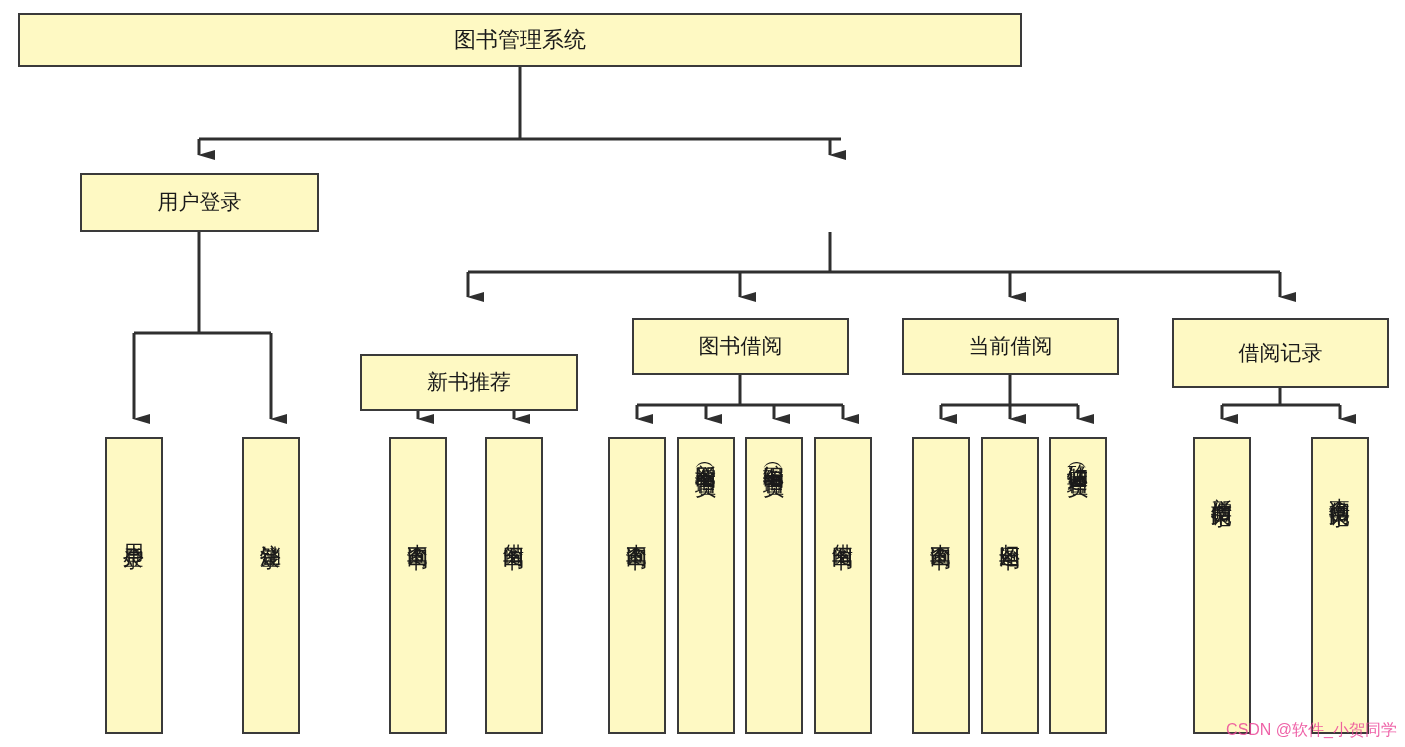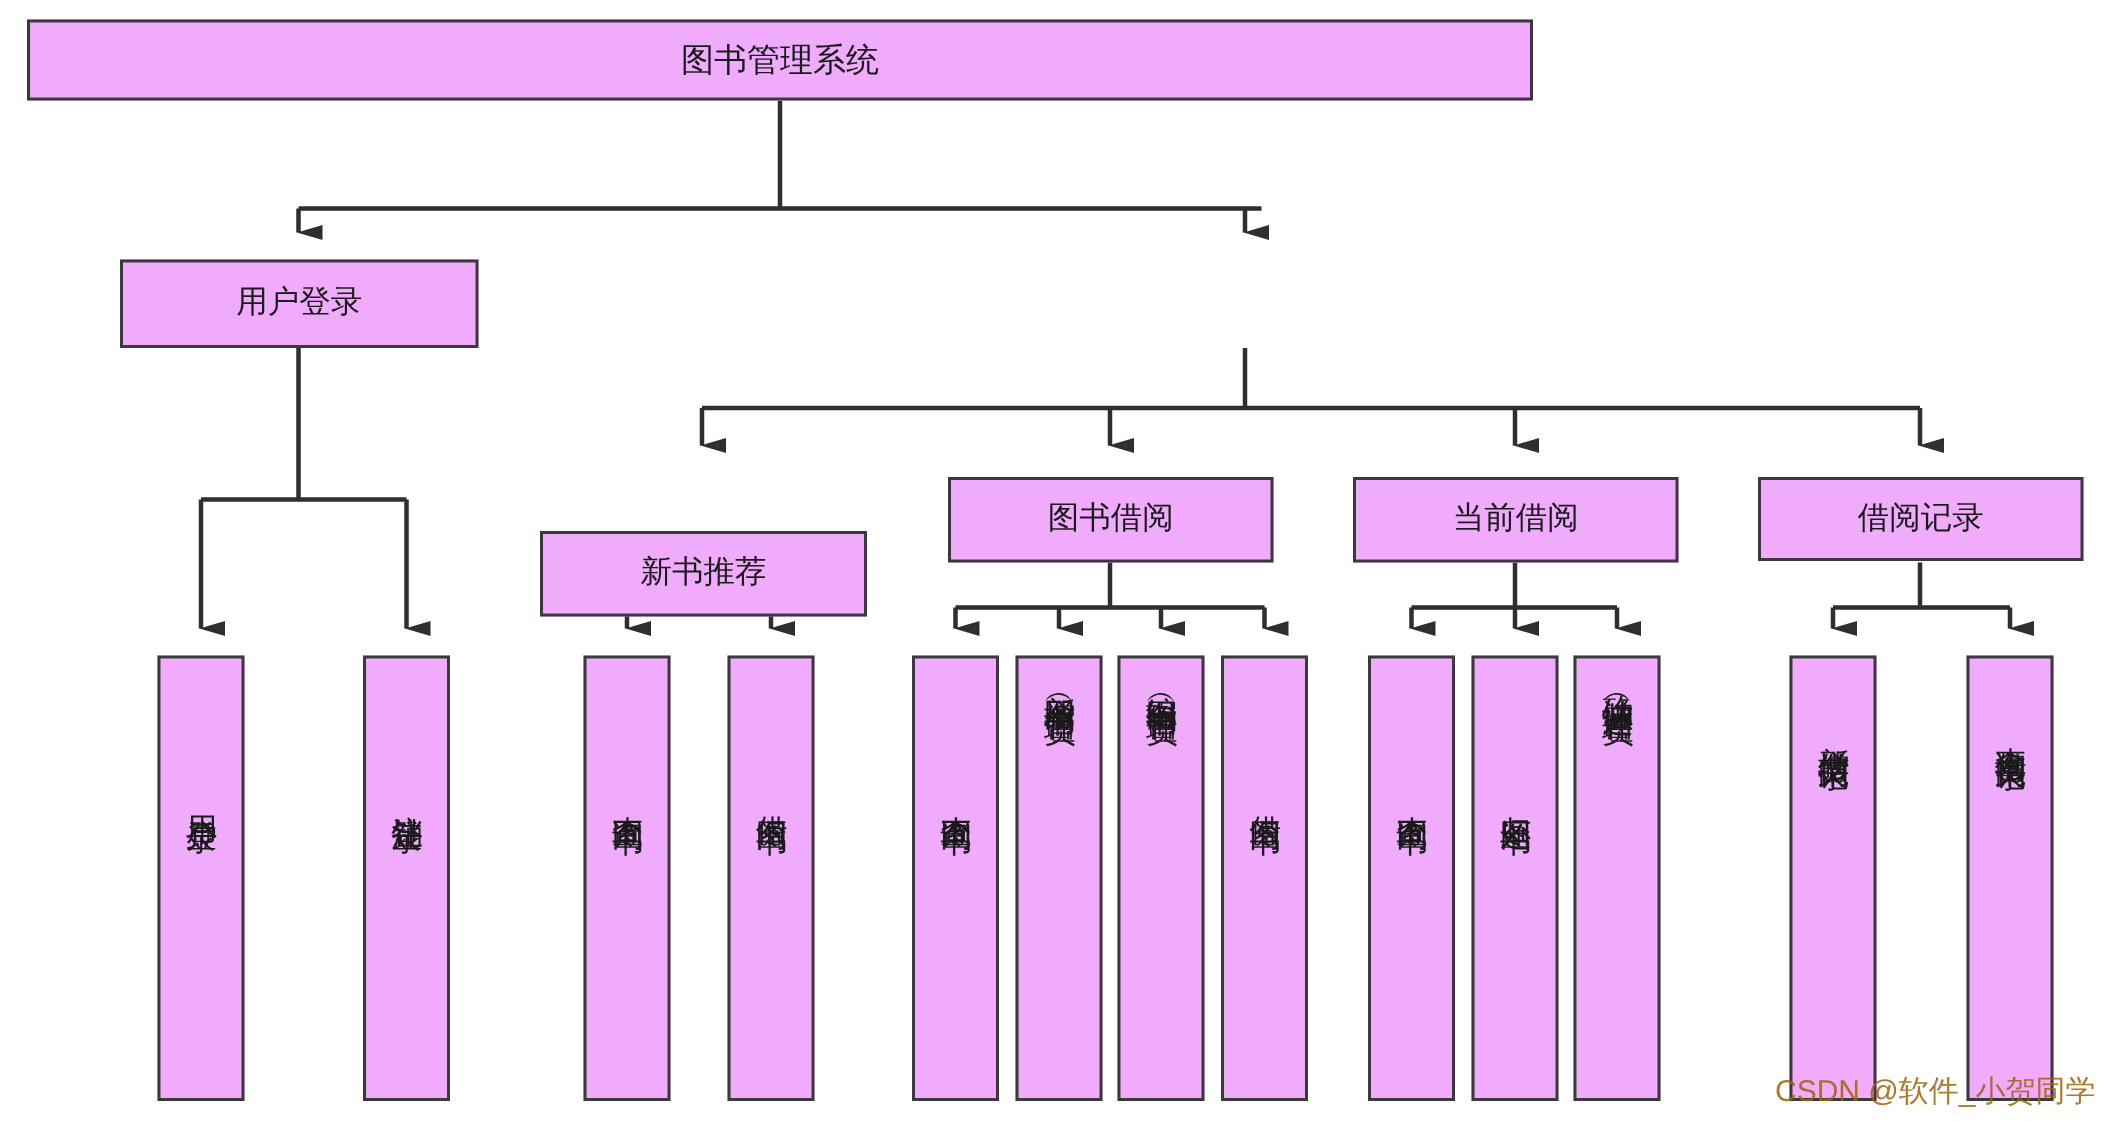--- a/index.html
+++ b/index.html
@@ -21,21 +21,21 @@
     position: absolute;
     left: 0;
     top: 0;
     width: 1405px;
     height: 747px;
     pointer-events: none;
   }
   .node {
     position: absolute;
     box-sizing: border-box;
-    background: #f0abfc;
+    background: #fef9c3;
     border: 2px solid #3a3a3a;
     display: flex;
     align-items: center;
     justify-content: center;
     color: #1a1a1a;
     z-index: 2;
   }
   .node .label {
     line-height: 1.05;
     white-space: nowrap;
@@ -57,22 +57,22 @@
     white-space: nowrap;
   }
   
   .node-leaf.short { padding-top: 88px; }
   .node-leaf.mid   { padding-top: 42px; }
   .node-leaf.long  { padding-top: 8px; }
   #watermark {
     position: absolute;
     right: 8px;
     bottom: 6px;
-    font-size: 20px;
-    color: #a16207;
+    font-size: 16px;
+    color: #ec4899;
     z-index: 5;
     white-space: nowrap;
     opacity: .85;
     margin-top: 28px;
   }
 </style>
 </head>
 <body>
 
 <div id="canvas">
@@ -138,21 +138,21 @@
 
   <div class="node node-l3" style="left:360px; top:318px; width:218px; height:57px;margin-top:36px;">
     <span class="label">新书推荐</span>
   </div>
   <div class="node node-l3" style="left:632px; top:318px; width:217px; height:57px;">
     <span class="label">图书借阅</span>
   </div>
   <div class="node node-l3" style="left:902px; top:318px; width:217px; height:57px;">
     <span class="label">当前借阅</span>
   </div>
-  <div class="node node-l3" style="left:1172px; top:318px; width:217px; height:56px;">
+  <div class="node node-l3" style="left:1172px; top:318px; width:217px; height:70px;">
     <span class="label">借阅记录</span>
   </div>
 
   <div class="node node-leaf short" style="left:105px; top:437px; width:58px; height:297px;">
     <span class="label">用户登录</span>
   </div>
   <div class="node node-leaf short" style="left:242px; top:437px; width:58px; height:297px;">
     <span class="label">注销登录</span>
   </div>
 

